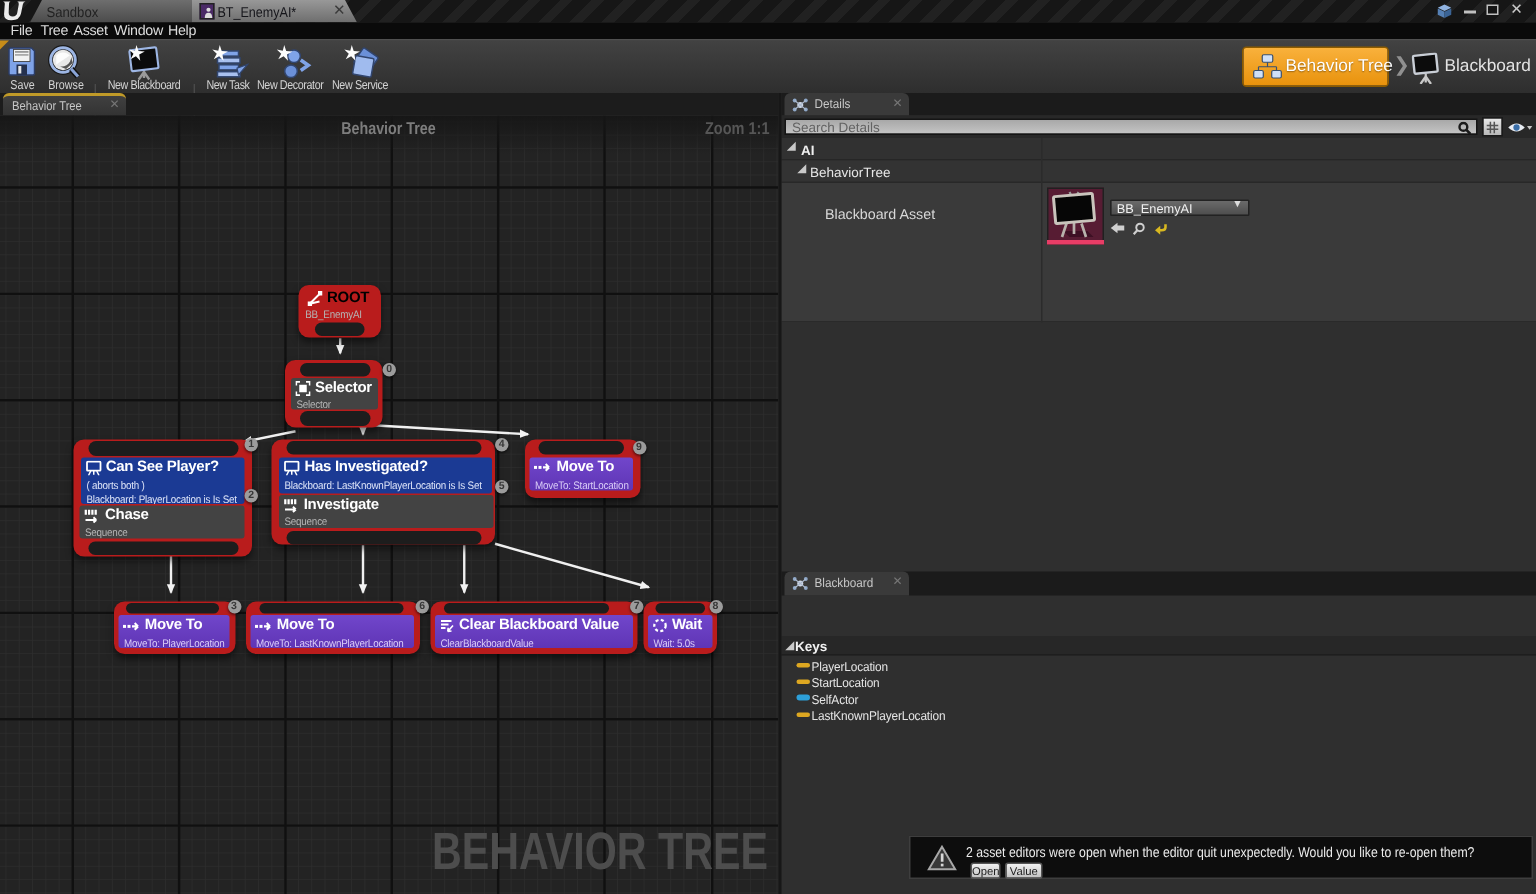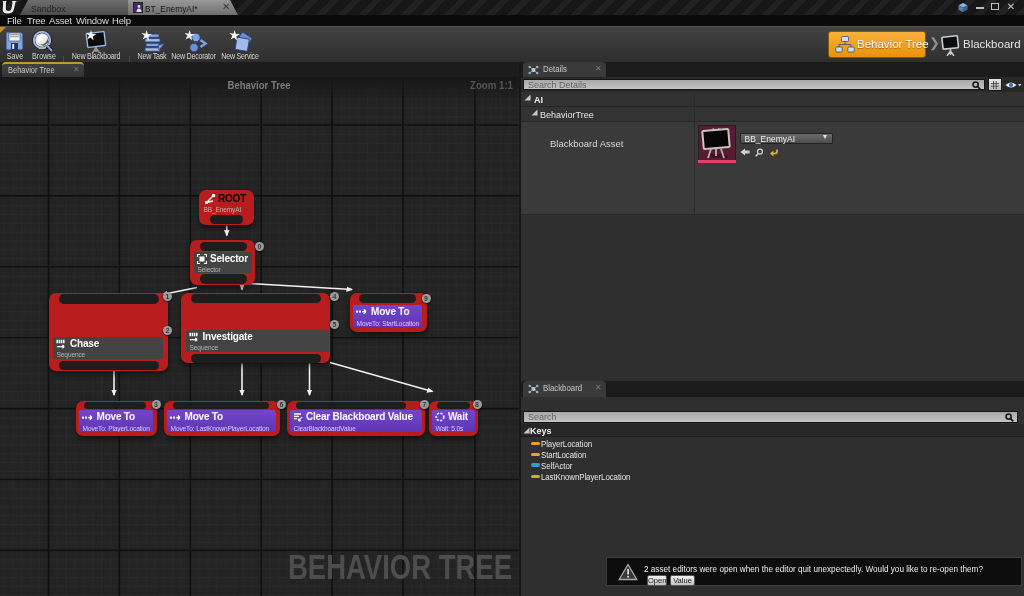--- a/index.html
+++ b/index.html
@@ -212,37 +212,58 @@
           <span>Selector</span>
         </div>
 <div class="s">Selector</div>
 </div>
 <div class="pill" style="left:10px;top:34px;width:47px;height:10px"></div>
 </div>
 <div class="badge" style="left:255px;top:164.5px">0</div>
 
 <div class="node" style="left:48.5px;top:215.5px;width:119px;height:78.5px">
 <div class="pill" style="left:10px;top:1px;width:100px;height:10px"></div>
+<div class="sect blue" style="left:5px;top:12.5px;width:109px;height:31px">
+<div class="t">
+          <svg width="11" height="10" viewBox="0 0 11 10">
+            <rect x="1" y="0.8" width="9" height="6" rx="0.5" fill="none" stroke="#fff" stroke-width="1.2"></rect>
+            <path d="M3.5 7 L2 10 M7.5 7 L9 10 M5.5 7 L5.5 9.5" stroke="#fff" stroke-width="1"></path>
+          </svg>
+          <span>Can See Player?</span>
+        </div>
+<div class="d" style="padding-top:2px">( aborts both )</div>
+<div class="d" style="padding-top:1px">Blackboard: PlayerLocation is Is Set</div>
+</div>
 <div class="sect gray" style="left:4.5px;top:44.5px;width:110px;height:22px">
 <div class="t">
           <svg width="11" height="10" viewBox="0 0 11 10">
             <path d="M1.2 0.8 V4.2 M3.4 0.8 V4.2 M5.6 0.8 V4.2 M7.8 0.8 V4.2" stroke="#fff" stroke-width="1.5"></path>
             <path d="M1 7.6 H8.2 M8.2 7.6 L6.3 5.9 M8.2 7.6 L6.3 9.3" stroke="#fff" stroke-width="1.3" fill="none"></path>
           </svg>
           <span>Chase</span>
         </div>
 <div class="s">Sequence</div>
 </div>
 <div class="pill" style="left:10px;top:68px;width:100px;height:9.5px"></div>
 </div>
 <div class="badge" style="left:163px;top:214.5px">1</div>
 <div class="badge" style="left:163px;top:249px">2</div>
 
 <div class="node" style="left:181px;top:215.5px;width:148.5px;height:70.5px">
 <div class="pill" style="left:10px;top:1.5px;width:130px;height:9px"></div>
+<div class="sect blue" style="left:5px;top:12.5px;width:142px;height:23.5px">
+<div class="t">
+          <svg width="11" height="10" viewBox="0 0 11 10">
+            <rect x="1" y="0.8" width="9" height="6" rx="0.5" fill="none" stroke="#fff" stroke-width="1.2"></rect>
+            <path d="M3.5 7 L2 10 M7.5 7 L9 10 M5.5 7 L5.5 9.5" stroke="#fff" stroke-width="1"></path>
+          </svg>
+          <span>Has Investigated?</span>
+        </div>
+<div class="d" style="padding-top:2px">Blackboard: LastKnownPlayerLocation is Is Set</div>
+</div>
 <div class="sect gray" style="left:4.5px;top:37px;width:143px;height:22.5px">
 <div class="t">
           <svg width="11" height="10" viewBox="0 0 11 10">
             <path d="M1.2 0.8 V4.2 M3.4 0.8 V4.2 M5.6 0.8 V4.2 M7.8 0.8 V4.2" stroke="#fff" stroke-width="1.5"></path>
             <path d="M1 7.6 H8.2 M8.2 7.6 L6.3 5.9 M8.2 7.6 L6.3 9.3" stroke="#fff" stroke-width="1.3" fill="none"></path>
           </svg>
           <span>Investigate</span>
         </div>
 <div class="s">Sequence</div>
 </div>
@@ -417,27 +438,20 @@
         <circle cx="5.5" cy="5" r="2" fill="#cfd8e8"></circle>
         <circle cx="1.8" cy="2" r="1.3" fill="#8fa8c8"></circle>
         <circle cx="9.2" cy="2" r="1.3" fill="#8fa8c8"></circle>
         <circle cx="1.8" cy="8" r="1.3" fill="#8fa8c8"></circle>
         <circle cx="9.2" cy="8" r="1.3" fill="#8fa8c8"></circle>
         <path d="M5.5 5 L1.8 2 M5.5 5 L9.2 2 M5.5 5 L1.8 8 M5.5 5 L9.2 8" stroke="#aab8cc" stroke-width="0.7"></path>
       </svg>
       <span style="position:absolute;left:20px;top:2px;transform:scaleX(0.92);transform-origin:left">Blackboard</span>
       <span style="position:absolute;left:72px;top:2px;color:#777;font-size:8px">✕</span>
     </div>
-<div class="ab" style="left:2px;top:349px;width:495px;height:11.5px;background:linear-gradient(#a8a8a8,#c4c4c4);border:1px solid #151515">
-      <span style="position:absolute;left:4px;top:0px;font-size:9px;color:#636363;line-height:10px">Search</span>
-      <svg style="position:absolute;right:3px;top:1px" width="9" height="9" viewBox="0 0 9 9">
-        <circle cx="3.6" cy="3.6" r="2.6" fill="none" stroke="#1a1a1a" stroke-width="1.6"></circle>
-        <path d="M5.6 5.6 L8.3 8.3" stroke="#1a1a1a" stroke-width="1.8"></path>
-      </svg>
-    </div>
 <div class="ab" style="left:0px;top:361.5px;width:503px;height:13px;background:#272727;border-bottom:1px solid #1e1e1e"></div>
 <div class="ab" style="left:2px;top:365px">
       <svg style="display:block" width="7" height="7" viewBox="0 0 7 7">
         <polygon points="6.5,0.5 6.5,6.5 0.5,6.5" fill="#c9c9c9"></polygon>
       </svg>
     </div>
 <div class="ab" style="left:9px;top:364px;font-size:9px;font-weight:bold;color:#f2f2f2">Keys</div>
 <div class="kpill" style="left:9.5px;top:379.5px"></div>
     <div class="key" style="left:20px;top:377px">PlayerLocation</div>
 <div class="kpill" style="left:9.5px;top:390.5px"></div>

